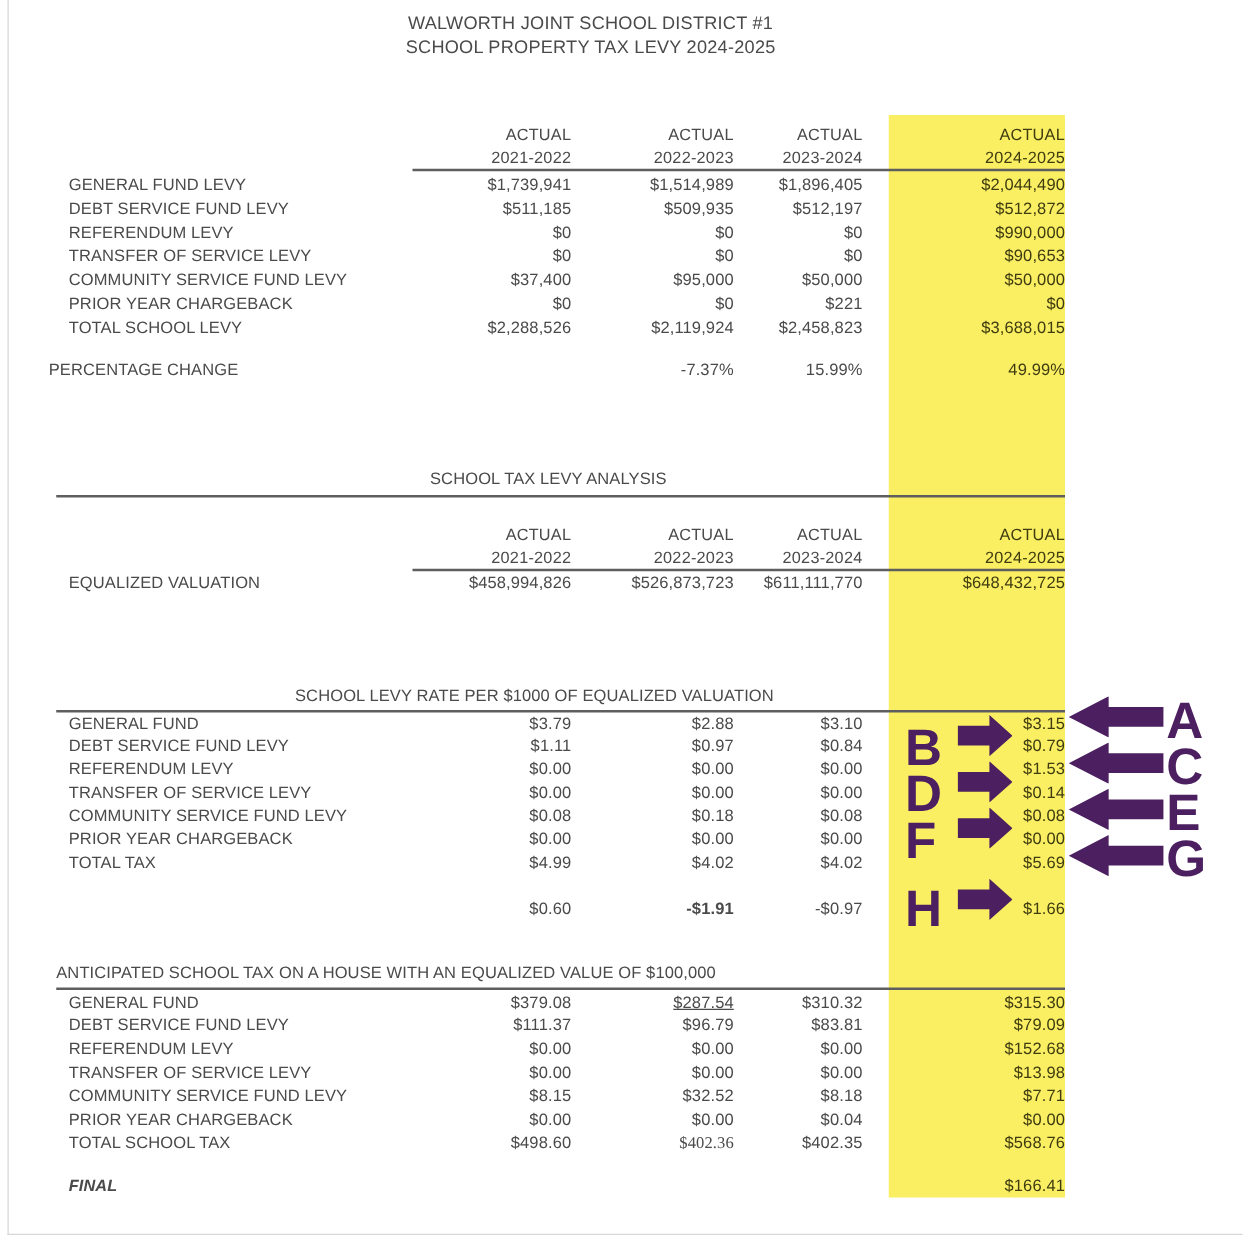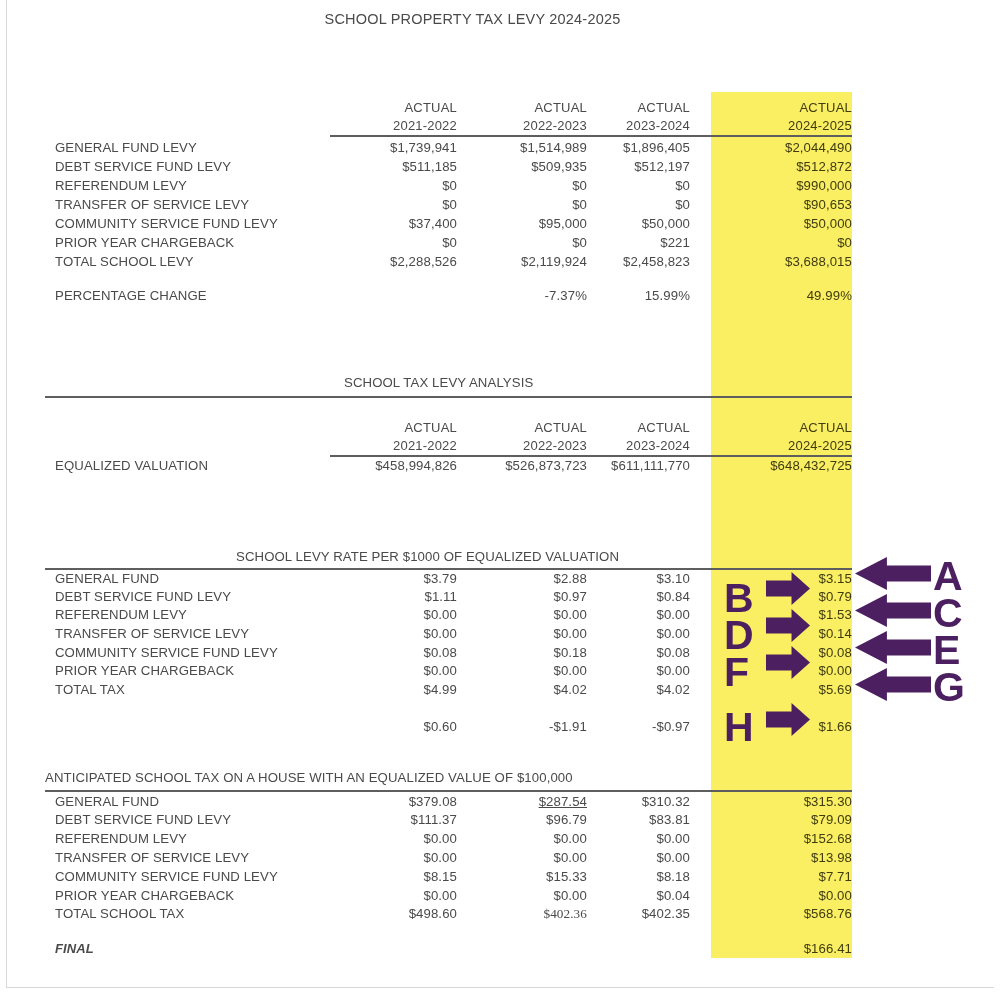--- a/index.html
+++ b/index.html
@@ -121,20 +121,21 @@
 <body>
 
 <div id="page">
 
   <div id="page-edge-left"></div>
   <div id="page-edge-bottom"></div>
 
   <div id="highlight-column"></div>
 
   <div id="doc-title">
+    <div>WALWORTH JOINT SCHOOL DISTRICT #1</div>
     <div>SCHOOL PROPERTY TAX LEVY 2024-2025</div>
   </div>
 
   <div class="hdr c1" style="top:100px;">ACTUAL</div>
   <div class="hdr c2" style="top:100px;">ACTUAL</div>
   <div class="hdr c3" style="top:100px;">ACTUAL</div>
   <div class="hdr c4 on-hl" style="top:100px;">ACTUAL</div>
 
   <div class="hdr c1" style="top:118px;">2021-2022</div>
   <div class="hdr c2" style="top:118px;">2022-2023</div>
@@ -178,21 +179,21 @@
   <div class="num c2" style="top:235px;">$0</div>
   <div class="num c3" style="top:235px;">$221</div>
   <div class="num c4 on-hl" style="top:235px;">$0</div>
 
   <div class="lbl" style="left:55px; top:254px;">TOTAL SCHOOL LEVY</div>
   <div class="num c1" style="top:254px;">$2,288,526</div>
   <div class="num c2" style="top:254px;">$2,119,924</div>
   <div class="num c3" style="top:254px;">$2,458,823</div>
   <div class="num c4 on-hl" style="top:254px;">$3,688,015</div>
 
-  <div class="lbl" style="left:55px; top:288px;">PERCENTAGE CHANGE</div>
+  <div class="lbl" style="left:39px; top:288px;">PERCENTAGE CHANGE</div>
   <div class="num c1" style="top:288px;"></div>
   <div class="num c2" style="top:288px;">-7.37%</div>
   <div class="num c3" style="top:288px;">15.99%</div>
   <div class="num c4 on-hl" style="top:288px;">49.99%</div>
 
   <div class="section-title" style="left:344px; top:375px;">SCHOOL TAX LEVY ANALYSIS</div>
   <div class="rule rule-thick" style="left:45px; top:396px; width:807px;"></div>
 
   <div class="hdr c1" style="top:420px;">ACTUAL</div>
   <div class="hdr c2" style="top:420px;">ACTUAL</div>
@@ -251,21 +252,21 @@
   <div class="num c3" style="top:663px;">$0.00</div>
   <div class="num c4 on-hl" style="top:663px;">$0.00</div>
 
   <div class="lbl" style="left:55px; top:682px;">TOTAL TAX</div>
   <div class="num c1" style="top:682px;">$4.99</div>
   <div class="num c2" style="top:682px;">$4.02</div>
   <div class="num c3" style="top:682px;">$4.02</div>
   <div class="num c4 on-hl" style="top:682px;">$5.69</div>
 
   <div class="num c1" style="top:719px;">$0.60</div>
-  <div class="num c2" style="top:719px;">-$1.91</div>
+  <div class="num c2" style="top:719px;font-weight:bold;">-$1.91</div>
   <div class="num c3" style="top:719px;">-$0.97</div>
   <div class="num c4 on-hl" style="top:719px;">$1.66</div>
 
   <div class="section-title" style="left:45px; top:770px;">ANTICIPATED SCHOOL TAX ON A HOUSE WITH AN EQUALIZED VALUE OF $100,000</div>
   <div class="rule rule-thick" style="left:45px; top:790px; width:807px;"></div>
 
   <div class="lbl" style="left:55px; top:794px;">GENERAL FUND</div>
   <div class="num c1" style="top:794px;">$379.08</div>
   <div class="num c2" style="top:794px;text-decoration:underline;">$287.54</div>
   <div class="num c3" style="top:794px;">$310.32</div>
@@ -284,21 +285,21 @@
   <div class="num c4 on-hl" style="top:831px;">$152.68</div>
 
   <div class="lbl" style="left:55px; top:850px;">TRANSFER OF SERVICE LEVY</div>
   <div class="num c1" style="top:850px;">$0.00</div>
   <div class="num c2" style="top:850px;">$0.00</div>
   <div class="num c3" style="top:850px;">$0.00</div>
   <div class="num c4 on-hl" style="top:850px;">$13.98</div>
 
   <div class="lbl" style="left:55px; top:869px;">COMMUNITY SERVICE FUND LEVY</div>
   <div class="num c1" style="top:869px;">$8.15</div>
-  <div class="num c2" style="top:869px;">$15.33</div>
+  <div class="num c2" style="top:869px;">$32.52</div>
   <div class="num c3" style="top:869px;">$8.18</div>
   <div class="num c4 on-hl" style="top:869px;">$7.71</div>
 
   <div class="lbl" style="left:55px; top:888px;">PRIOR YEAR CHARGEBACK</div>
   <div class="num c1" style="top:888px;">$0.00</div>
   <div class="num c2" style="top:888px;">$0.00</div>
   <div class="num c3" style="top:888px;">$0.04</div>
   <div class="num c4 on-hl" style="top:888px;">$0.00</div>
 
   <div class="lbl" style="left:55px; top:906px;">TOTAL SCHOOL TAX</div>

